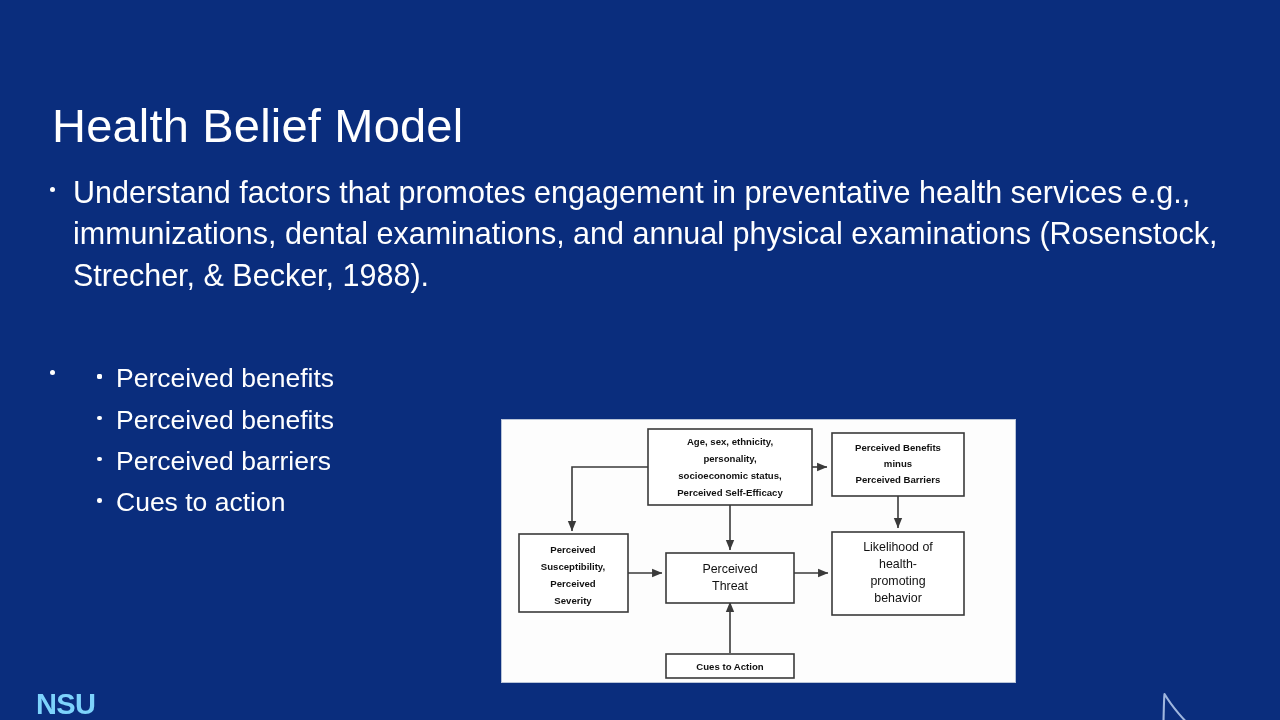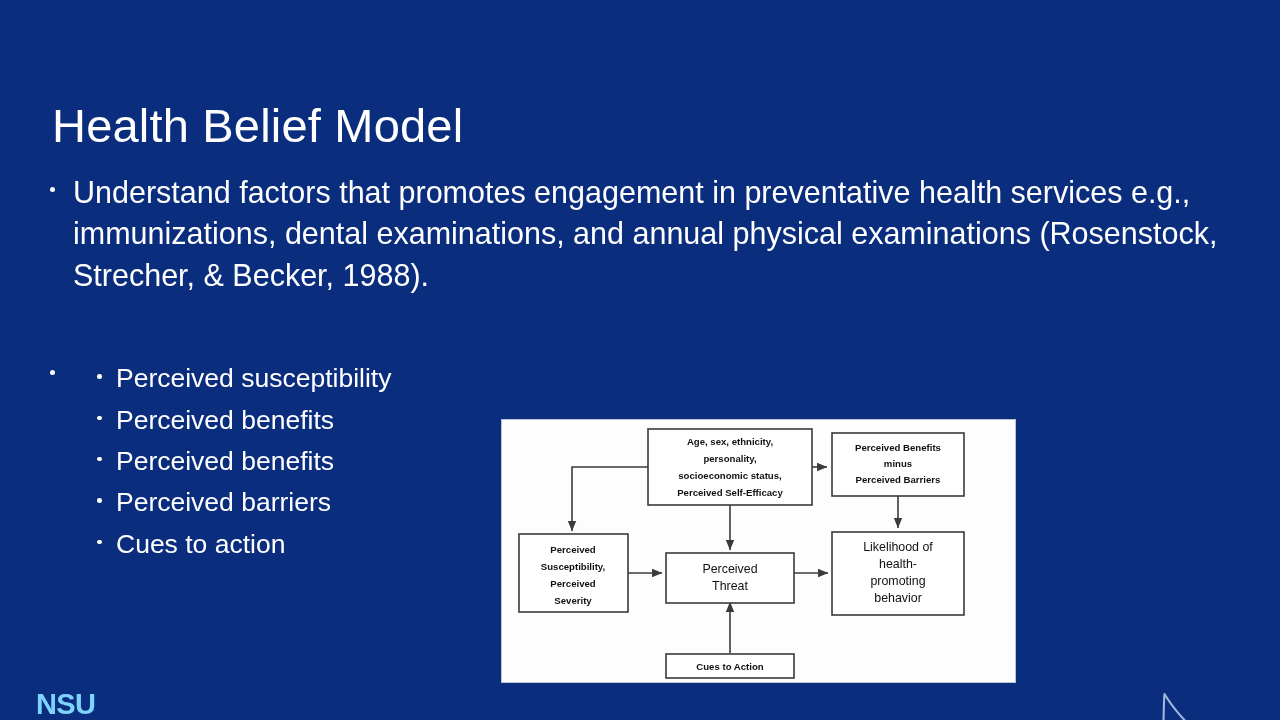--- a/index.html
+++ b/index.html
@@ -178,21 +178,20 @@
 
     <div class="bullet-gap"></div>
 
     <div class="bullet-l1">
       <span class="dot"></span>
     </div>
 
     <div class="sub-list">
       <div class="bullet-l2">
         <span class="dot"></span>
-        <span>Perceived susceptibility</span>
       </div>
       <div class="bullet-l2">
         <span class="dot"></span>
         <span>Perceived benefits</span>
       </div>
       <div class="bullet-l2">
         <span class="dot"></span>
         <span>Perceived benefits</span>
       </div>
       <div class="bullet-l2">

